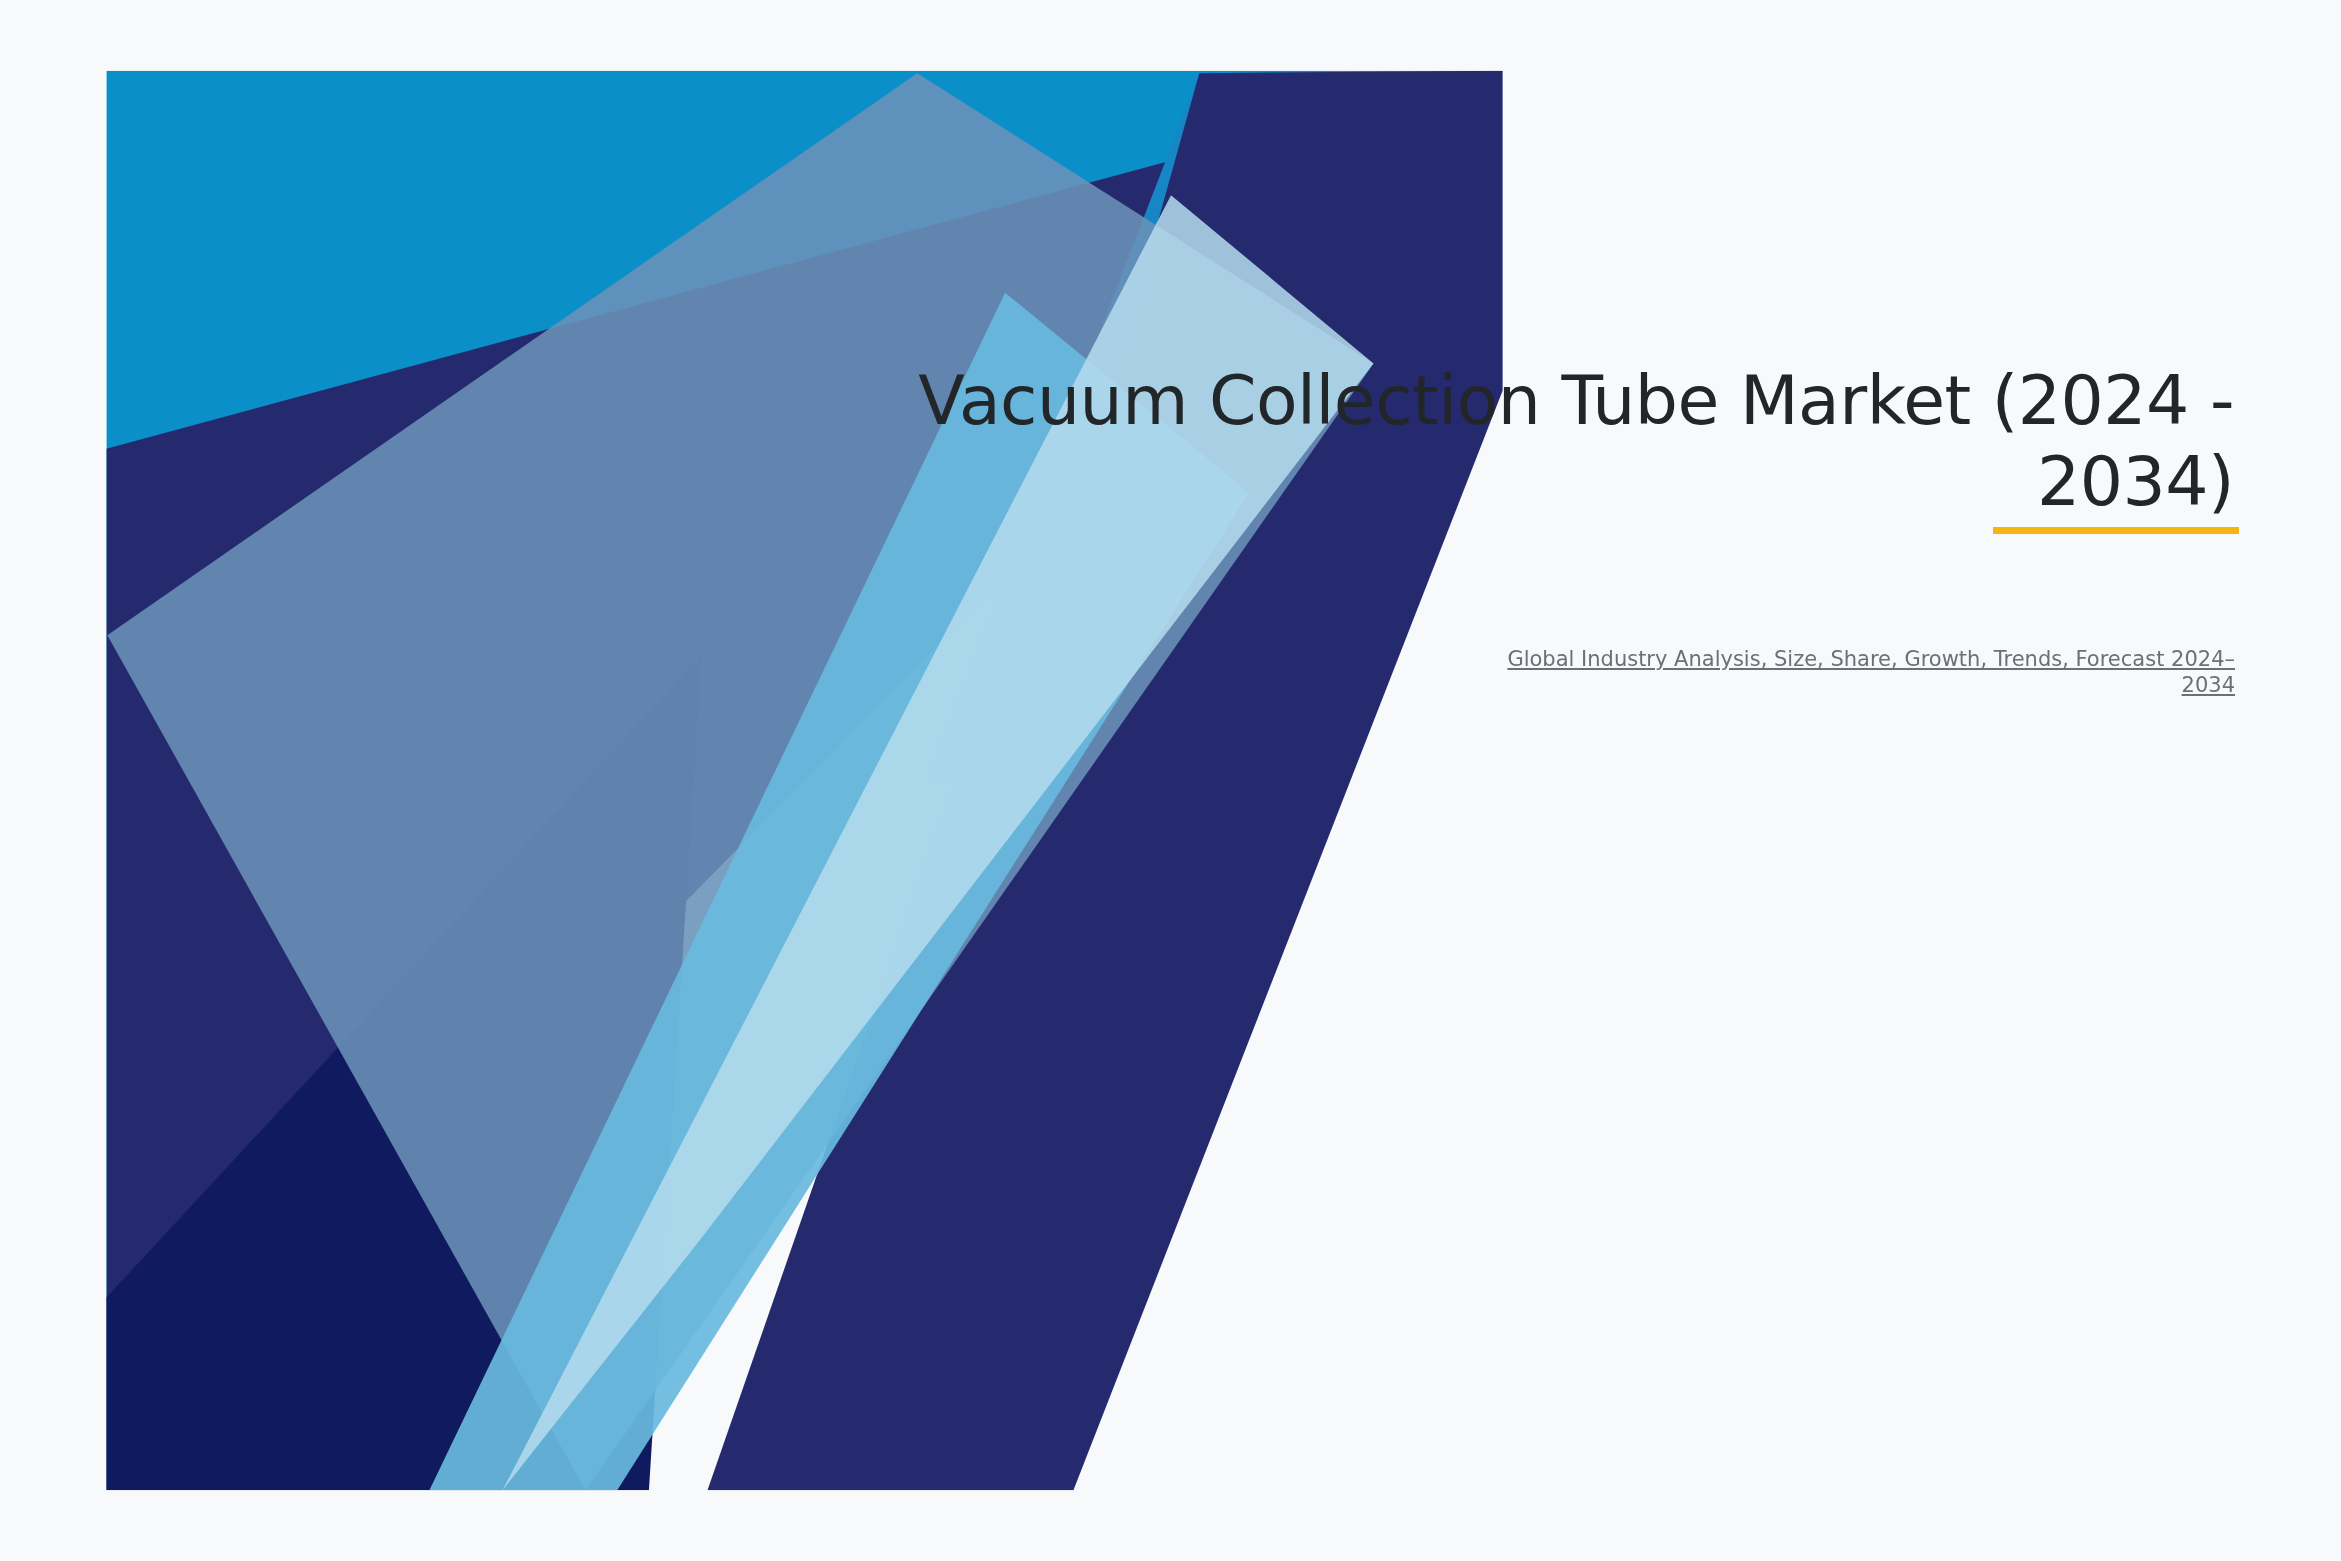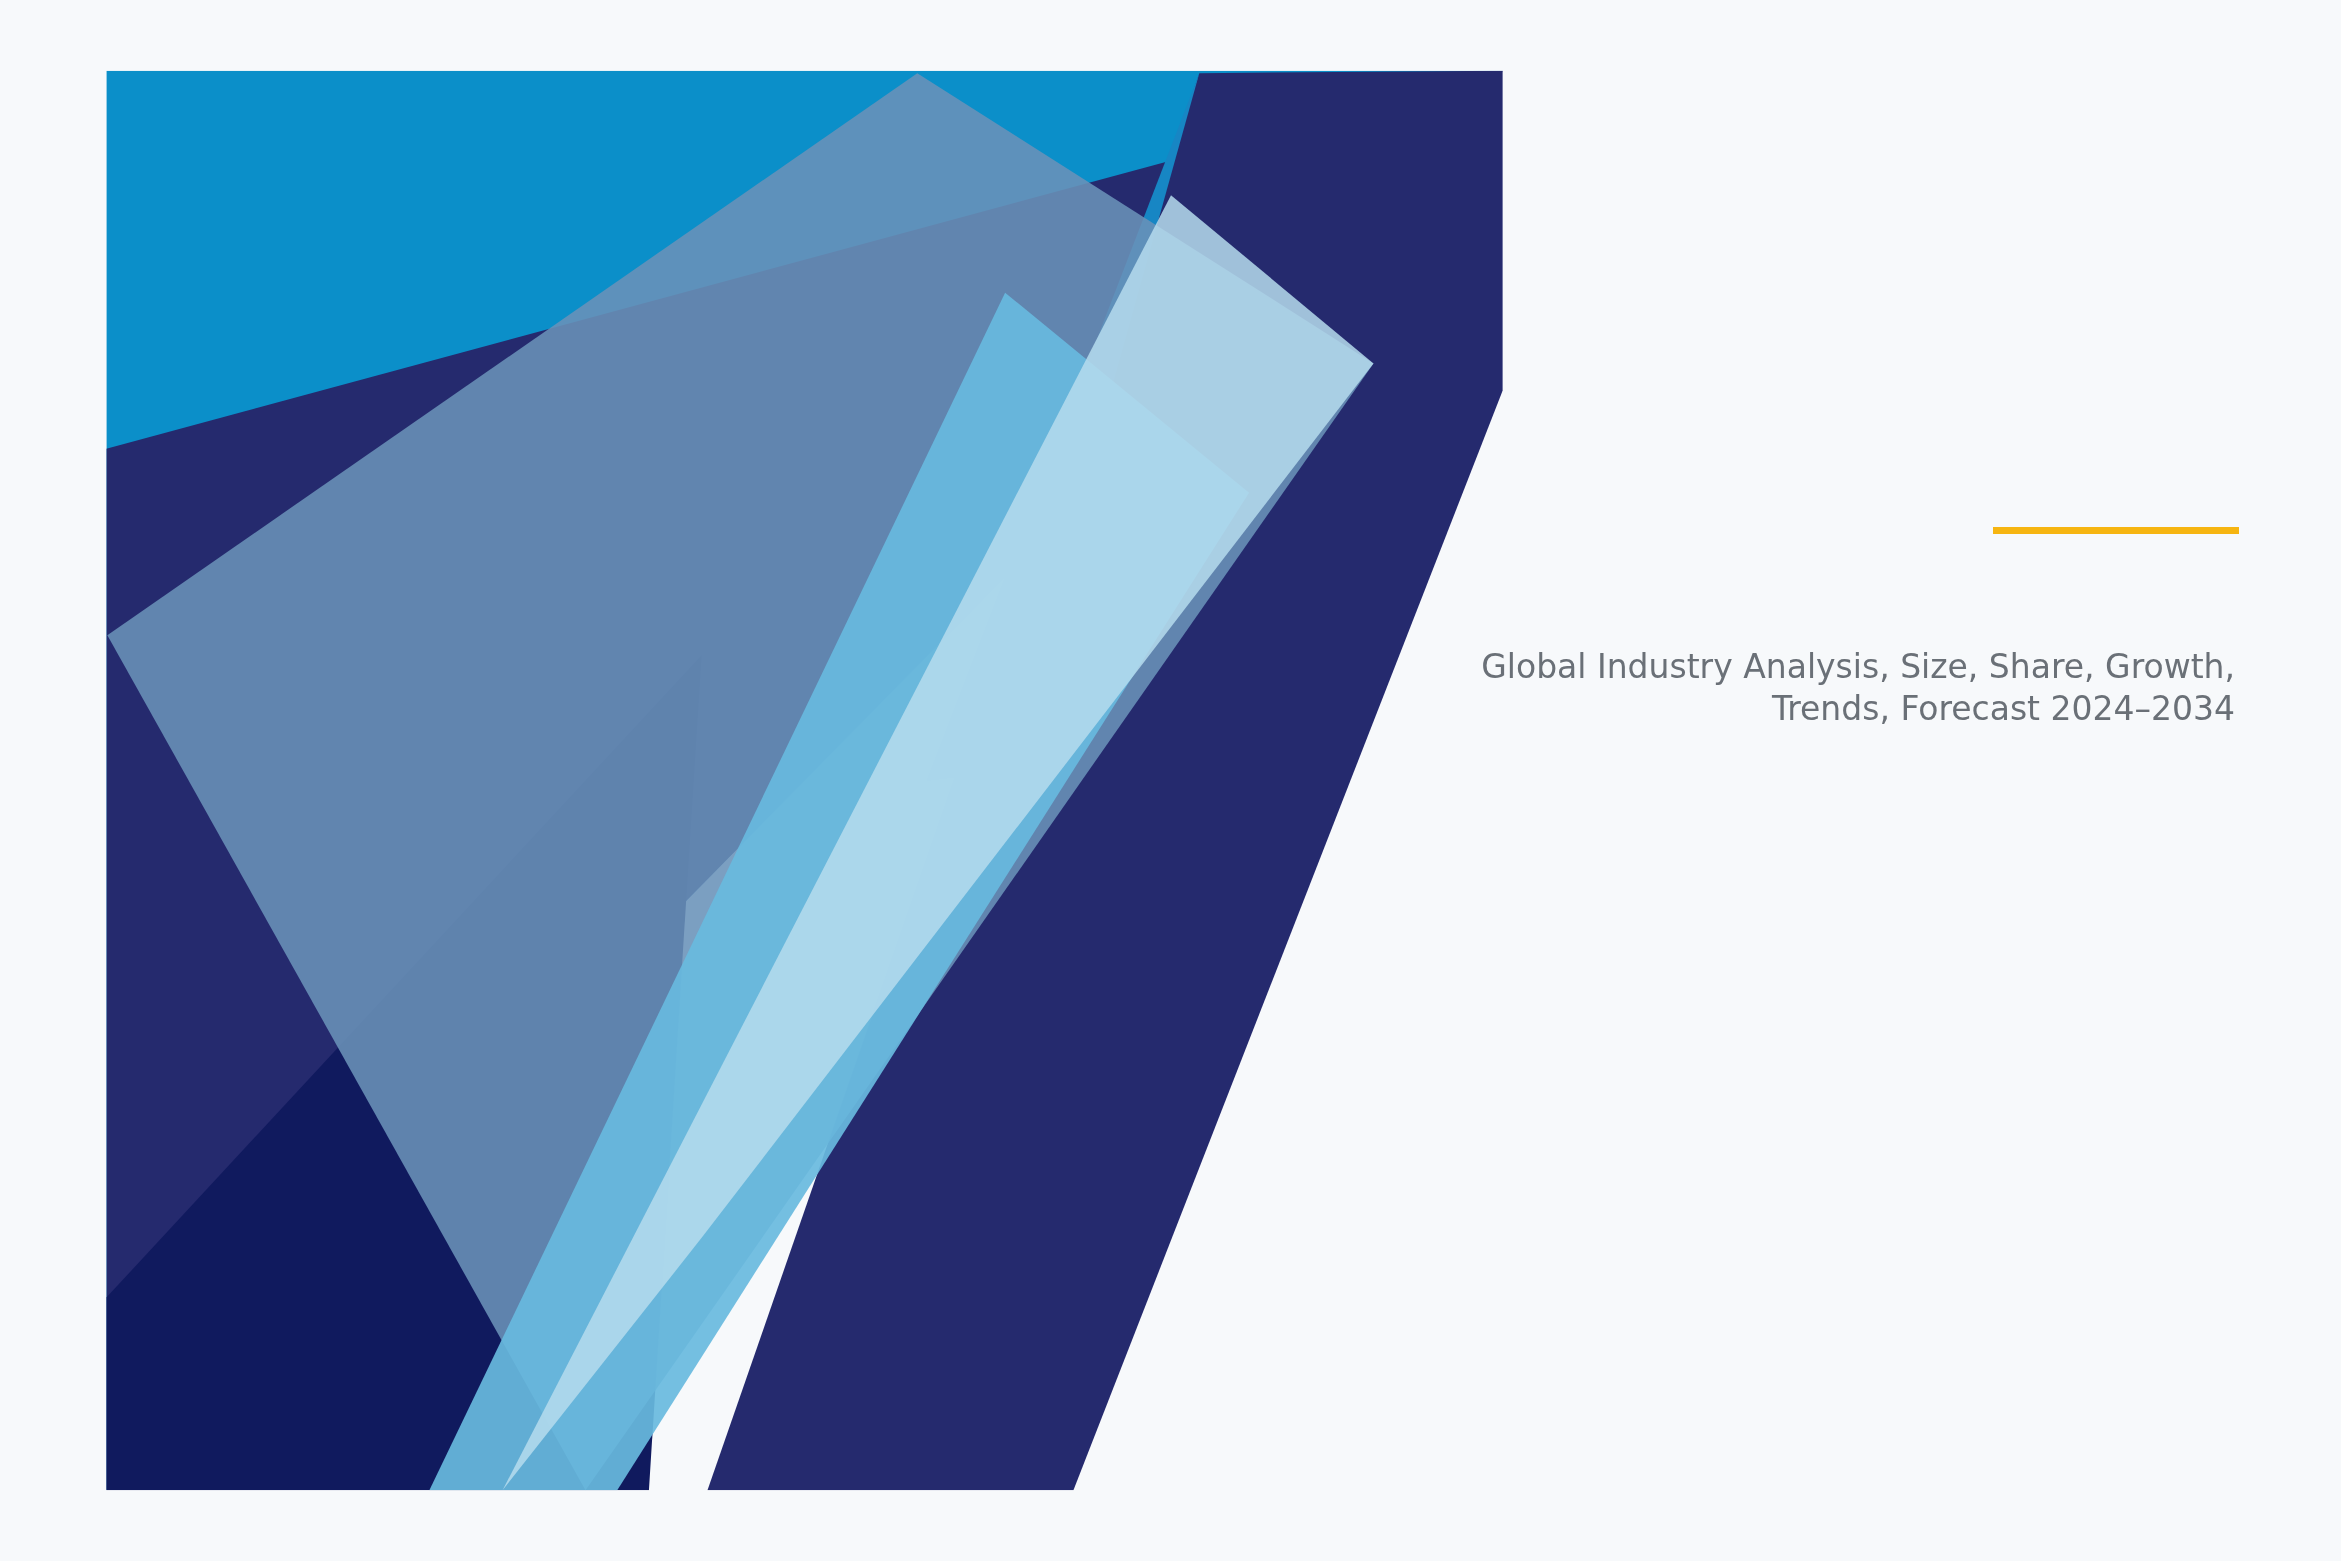--- a/index.html
+++ b/index.html
@@ -67,25 +67,26 @@
   }
 
   #cover-subtitle {
     position: absolute;
     left: 1454px;
     top: 646px;
     width: 781px;
     margin: 0;
     font-family: "DejaVu Sans", "Liberation Sans", sans-serif;
     font-weight: 400;
-    font-size: 33px;
+    font-size: 21px;
     line-height: 1.26;
     color: #6a7077;
     text-align: right;
     z-index: 3;
+    text-decoration: underline;
   }
 </style>
 </head>
 <body>
 
 <div id="cover-slide" style="background: rgb(247, 249, 251);">
 
   <svg id="cover-artwork" viewBox="0 0 4800 3200" width="2342" height="1561" preserveAspectRatio="none" xmlns="http://www.w3.org/2000/svg" aria-hidden="true">
     <defs>
       <clipPath id="artclip">
@@ -99,17 +100,20 @@
       <polygon class="art-shape" points="2458,150 2060,1580 1900,1600" fill="#1786c4" fill-opacity="1"></polygon>
       <polygon class="art-shape" points="1438,1343 1330,3055 218,3055 218,2660" fill="#101a5e" fill-opacity="1"></polygon>
       <polygon class="art-shape" points="220,1302 1880,150 2815,745 1200,3055" fill="#6a92b8" fill-opacity="0.88"></polygon>
       <polygon class="art-shape" points="2060,600 2560,1010 1265,3055 880,3055" fill="#68bade" fill-opacity="0.92"></polygon>
       <polygon class="art-shape" points="2400,400 2815,745 1440,2535 1030,3055" fill="#b6dced" fill-opacity="0.85"></polygon>
     </g>
   </svg>
 
   <div id="title-underline" style="background: rgb(246, 181, 17);"></div>
 
+  <div id="title-block">
+    <h1 id="cover-title" style="color: rgb(34, 38, 41);">Vacuum Collection Tube Market (2024 - 2034)</h1>
+  </div>
 
   <p id="cover-subtitle" style="color: rgb(106, 112, 119);">Global Industry Analysis, Size, Share, Growth, Trends, Forecast 2024–2034</p>
 
 </div>
 
 
 </body></html>

